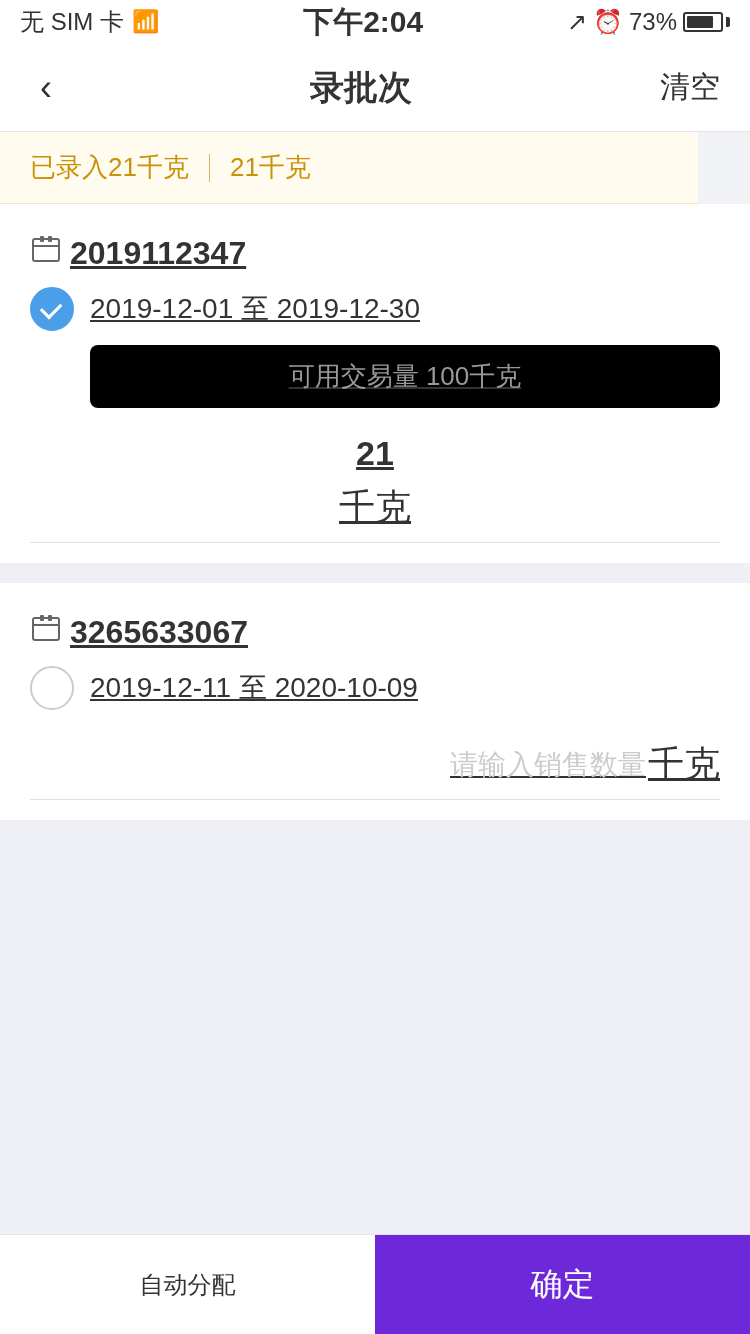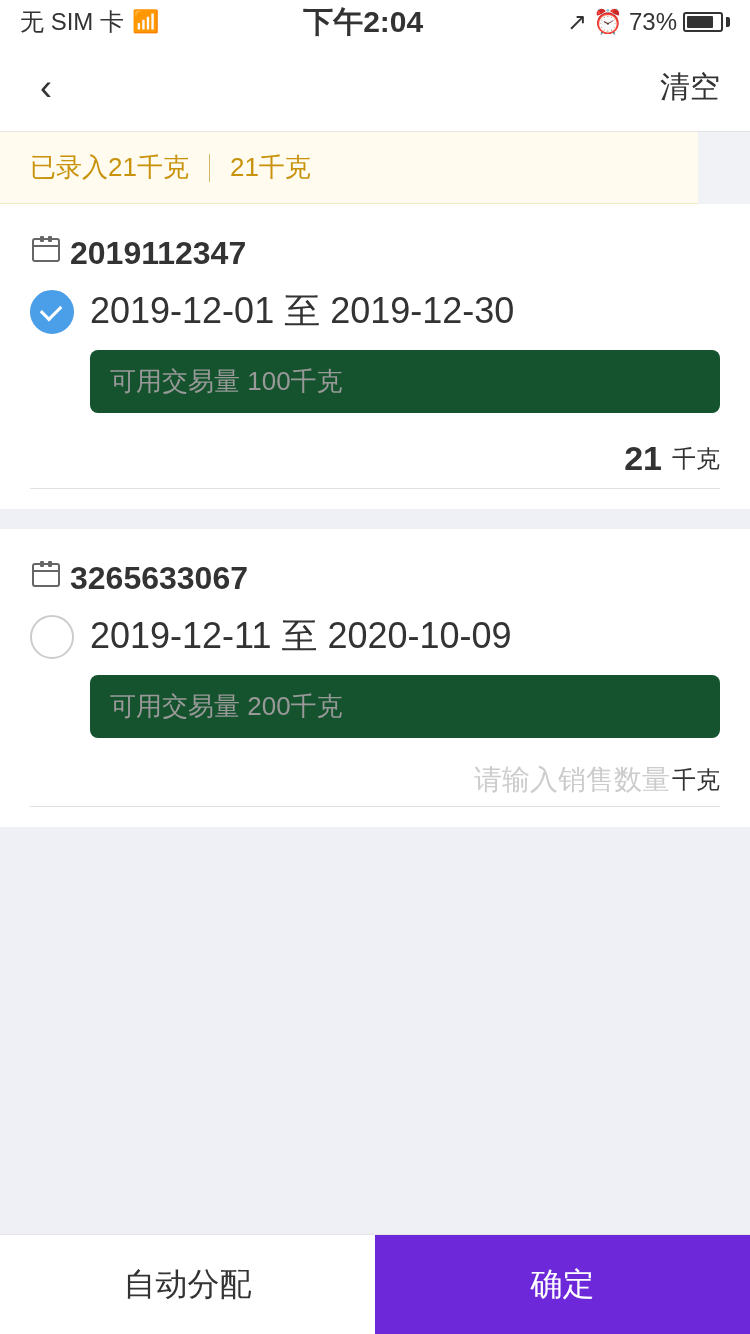--- a/index.html
+++ b/index.html
@@ -115,20 +115,21 @@
     
     .card {
       background: #fff;
       margin-bottom: 0;
     }
 
     
     .batch-item {
       background: #fff;
       padding: 30px 30px 20px 30px;
+      text-decoration: underline;
     }
     .batch-header {
       display: flex;
       align-items: center;
       gap: 8px;
       margin-bottom: 14px;
     }
     .batch-icon {
       font-size: 30px;
       color: #666;
@@ -163,46 +164,48 @@
     .radio-btn.checked::after {
       content: '';
       width: 16px;
       height: 10px;
       border-left: 3px solid #fff;
       border-bottom: 3px solid #fff;
       transform: rotate(-45deg) translateY(-2px);
       display: block;
     }
     .batch-date {
-      font-size: 36px;
+      font-size: 28px;
       color: #333;
     }
     .available-box {
-      background: #14532d;
+      background: #000000;
       border-radius: 8px;
       padding: 14px 20px;
       font-size: 26px;
       color: #999;
       margin-left: 60px;
       margin-bottom: 10px;
+      text-align: center;
     }
     .amount-row {
       display: flex;
       align-items: center;
       justify-content: flex-end;
       padding: 16px 0 10px 0;
       gap: 10px;
+      flex-direction: column;
     }
     .amount-value {
       font-size: 34px;
       font-weight: 600;
       color: #333;
     }
     .amount-unit {
-      font-size: 24px;
+      font-size: 36px;
       color: #333;
     }
     .amount-input-row {
       display: flex;
       align-items: center;
       justify-content: flex-end;
       padding: 16px 0 10px 0;
       gap: 2px;
     }
     .amount-input {
@@ -244,21 +247,21 @@
       height: 100px;
       background: #fff;
       display: flex;
       border-top: 1px solid #e5e5e5;
     }
     .btn-auto {
       flex: 1;
       display: flex;
       align-items: center;
       justify-content: center;
-      font-size: 32px;
+      font-size: 24px;
       color: #333;
       cursor: pointer;
       background: #fff;
       border: none;
     }
     .btn-confirm {
       flex: 1;
       display: flex;
       align-items: center;
       justify-content: center;
@@ -286,20 +289,21 @@
       <div class="battery-body">
         <div class="battery-fill"></div>
       </div>
       <div class="battery-tip"></div>
     </div>
   </div>
 </div>
 
 <div class="nav-bar">
   <span class="nav-back">‹</span>
+  <span class="nav-title">录批次</span>
   <span class="nav-action">清空</span>
 </div>
 
 <div class="info-banner">
   <span class="info-label">已录入21千克</span>
   <div class="info-divider"></div>
   <span class="info-value">21千克</span>
 </div>
 
 <div class="batch-item card">
@@ -337,21 +341,20 @@
         <rect x="18" y="2" width="4" height="6" rx="1" fill="#666"></rect>
         <line x1="3" y1="12" x2="29" y2="12" stroke="#666" stroke-width="2"></line>
       </svg>
     </span>
     <span class="batch-id">3265633067</span>
   </div>
   <div class="batch-date-row">
     <div class="radio-btn"></div>
     <span class="batch-date">2019-12-11 至 2020-10-09</span>
   </div>
-  <div class="available-box">可用交易量 200千克</div>
   <div class="amount-input-row">
     <input class="amount-input" type="text" placeholder="请输入销售数量" style="">
     <span class="amount-unit">千克</span>
   </div>
   <div class="divider-line"></div>
 </div>
 
 <div class="empty-area"></div>
 
 <div class="bottom-bar">

